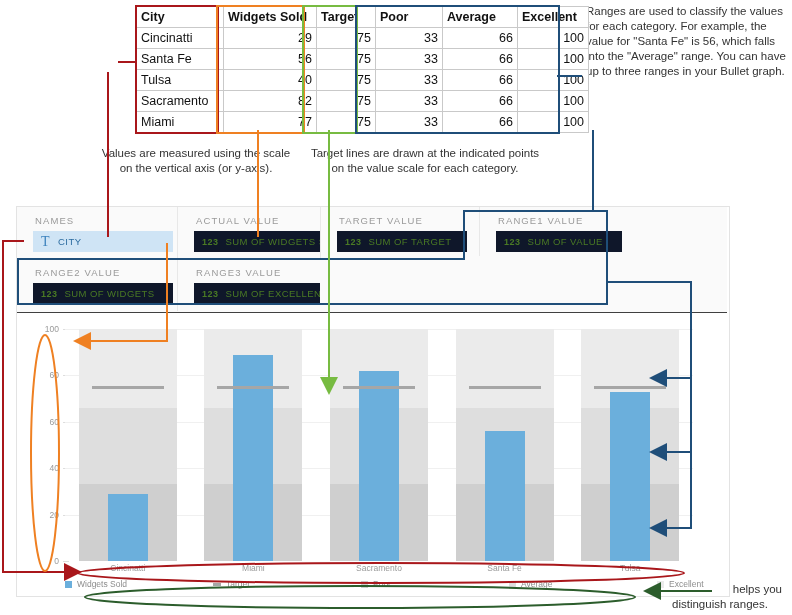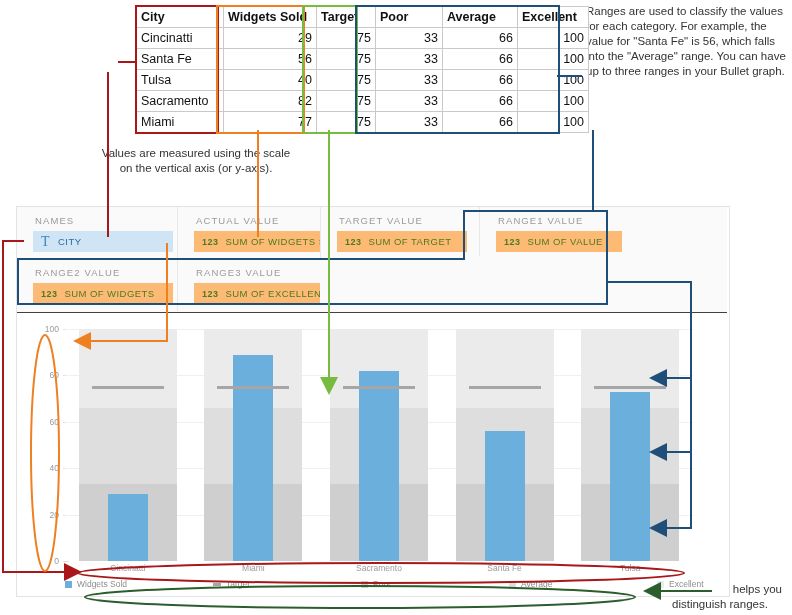--- a/index.html
+++ b/index.html
@@ -50,21 +50,21 @@
   .shelf-row{position:absolute;left:0;top:0;width:100%;height:52px;}
   .shelf-row.r2{top:52px;}
   .slot{position:absolute;top:0;height:52px;box-sizing:border-box;
         border-right:1px solid #e8e8e8;}
   .slot .slot-label{position:absolute;left:18px;top:8px;font-size:9.5px;
         letter-spacing:1.1px;color:#9a9a9a;text-transform:uppercase;}
   .pill{position:absolute;left:16px;top:24px;height:21px;box-sizing:border-box;
         display:flex;align-items:center;padding:0 8px;font-size:9.5px;
         letter-spacing:.45px;white-space:nowrap;overflow:hidden;}
   .pill.dim{background:#cfe4f5;color:#2c6ca0;}
-  .pill.msr{background:#fdba74;color:#4a7a24;}
+  .pill.msr{background:#0f172a;color:#4a7a24;}
   .pill .pico{font-size:9px;margin-right:7px;font-weight:bold;}
   .pill.dim .pico{font-family:"Liberation Serif", serif;font-size:14px;
         font-weight:normal;color:#3d83bd;margin-right:8px;line-height:1;}
   .pill .ptxt{font-size:9.5px;}
 
   
   .blue-trace{position:absolute;border:2px solid #1f4e79;box-sizing:border-box;
         pointer-events:none;}
   #bt-r1{left:463px;top:210px;width:145px;height:50px;border-bottom:none;}
   #bt-r2{left:17px;top:258px;width:591px;height:47px;}
@@ -102,20 +102,21 @@
   svg.ov{position:absolute;left:0;top:0;width:792px;height:615px;
         pointer-events:none;overflow:visible;}
 </style>
 </head>
 <body>
 
 <div class="root">
 
   <div class="anno" id="anno-ranges">Ranges are used to classify the values for each category. For example, the value for "Santa Fe" is 56, which falls into the "Average" range. You can have up to three ranges in your Bullet graph.</div>
   <div class="anno" id="anno-values">Values are measured using the scale on the vertical axis (or y-axis).</div>
+  <div class="anno" id="anno-target">Target lines are drawn at the indicated points on the value scale for each category.</div>
   <div class="anno" id="anno-legend">The legend helps you distinguish ranges.</div>
 
   <table class="tbl">
     <thead>
       <tr>
         <th class="c-city">City</th>
         <th class="c-ws">Widgets Sold</th>
         <th class="c-tg">Target</th>
         <th class="c-pr">Poor</th>
         <th class="c-av">Average</th>

